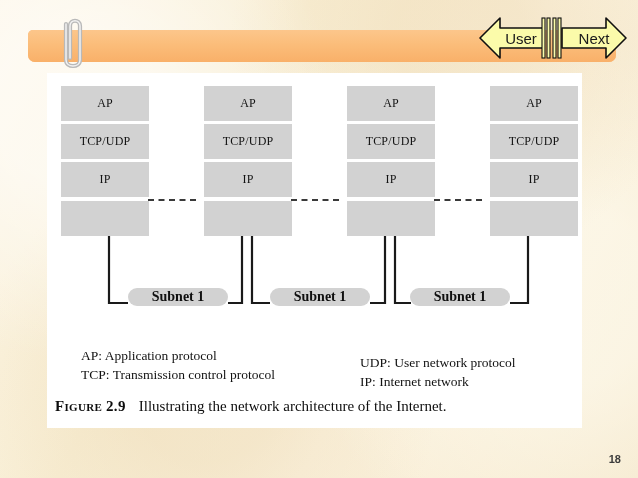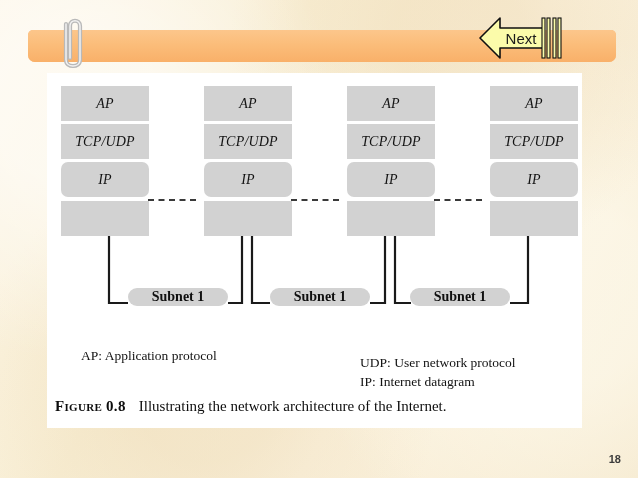--- a/index.html
+++ b/index.html
@@ -83,28 +83,27 @@
 
   
   .stack-col { position: absolute; top: 0; }
   .proto-box {
     position: absolute;
     left: 0;
     width: 88px; height: 35px;
     background: #d2d2d2;
     display: flex; align-items: center; justify-content: center;
     font-family: "Liberation Serif", serif;
-    font-size: 14px;
+    font-size: 12px;
     color: #121212;
     letter-spacing: 0.2px;
-    font-style: italic;
   }
   .proto-box.b0 { top: 13px; }
   .proto-box.b1 { top: 51px; text-align: right; }
-  .proto-box.b2 { top: 89px; border-radius: 7px; }
+  .proto-box.b2 { top: 89px; }
   .proto-box.b3 { top: 128px; }
 
   
   .dash-line {
     position: absolute;
     height: 0;
     top: 126px;
     border-top: 2px dashed #3a3a3a;
   }
 
@@ -180,36 +179,42 @@
 
   <svg id="paperclip" viewBox="0 0 34 62">
     <path d="M10 10 L10 46 C10 54 24 54 24 46 L24 12 C24 5 14 5 14 12 L14 44" fill="none" stroke="#b9b9b9" stroke-width="4.2" stroke-linecap="round"></path>
     <path d="M10 10 L10 46 C10 54 24 54 24 46 L24 12 C24 5 14 5 14 12 L14 44" fill="none" stroke="#f2f2f2" stroke-width="1.5" stroke-linecap="round"></path>
   </svg>
 
   <div id="back-arrow" class="nav-arrow">
     <svg width="68" height="44" viewBox="0 0 68 44">
       <polygon points="2,22 22,2 22,12 66,12 66,32 22,32 22,42" fill="#fbfbaa" stroke="#101010" stroke-width="1.6" stroke-linejoin="round"></polygon>
     </svg>
-    <span class="nav-label">Next</span>
+    <span class="nav-label">User</span>
   </div>
 
   <div class="nav-bars" id="bars-left">
     <svg width="11" height="44" viewBox="0 0 11 44">
       <rect x="1" y="2" width="3" height="40" fill="#fbfbaa" stroke="#101010" stroke-width="1.1"></rect>
       <rect x="6" y="2" width="3" height="40" fill="#fbfbaa" stroke="#101010" stroke-width="1.1"></rect>
     </svg>
   </div>
   <div class="nav-bars" id="bars-right">
     <svg width="11" height="44" viewBox="0 0 11 44">
       <rect x="1" y="2" width="3" height="40" fill="#fbfbaa" stroke="#101010" stroke-width="1.1"></rect>
       <rect x="6" y="2" width="3" height="40" fill="#fbfbaa" stroke="#101010" stroke-width="1.1"></rect>
     </svg>
   </div>
 
+  <div id="next-arrow" class="nav-arrow">
+    <svg width="68" height="44" viewBox="0 0 68 44">
+      <polygon points="66,22 46,2 46,12 2,12 2,32 46,32 46,42" fill="#fbfbaa" stroke="#101010" stroke-width="1.6" stroke-linejoin="round"></polygon>
+    </svg>
+    <span class="nav-label">Next</span>
+  </div>
 
   <div id="figure-panel">
 
     <svg id="connectors" viewBox="0 0 535 355">
 
       <polyline points="62,163 62,230 81,230" fill="none" stroke="#1a1a1a" stroke-width="2.2"></polyline>
 
       <polyline points="195,163 195,230 181,230" fill="none" stroke="#1a1a1a" stroke-width="2.2"></polyline>
 
       <polyline points="205,163 205,230 223,230" fill="none" stroke="#1a1a1a" stroke-width="2.2"></polyline>
@@ -252,25 +257,26 @@
       <div class="proto-box b2">IP</div>
       <div class="proto-box b3"></div>
     </div>
 
     <div class="subnet" style="left:81px;  top:215px;">Subnet 1</div>
     <div class="subnet" style="left:223px; top:215px;">Subnet 1</div>
     <div class="subnet" style="left:363px; top:215px;">Subnet 1</div>
 
     <div class="legend-col" id="legend-left">
       <div>AP: Application protocol</div>
+      <div>TCP: Transmission control protocol</div>
     </div>
     <div class="legend-col" id="legend-right">
       <div>UDP: User network protocol</div>
-      <div>IP: Internet datagram</div>
+      <div>IP: Internet network</div>
     </div>
 
     <div id="caption">
-      <span id="caption-label">Figure 0.8</span><span id="caption-text">Illustrating the network architecture of the Internet.</span>
+      <span id="caption-label">Figure 2.9</span><span id="caption-text">Illustrating the network architecture of the Internet.</span>
     </div>
   </div>
 
   <div id="page-number">18</div>
 </div>
 
 </body></html>

